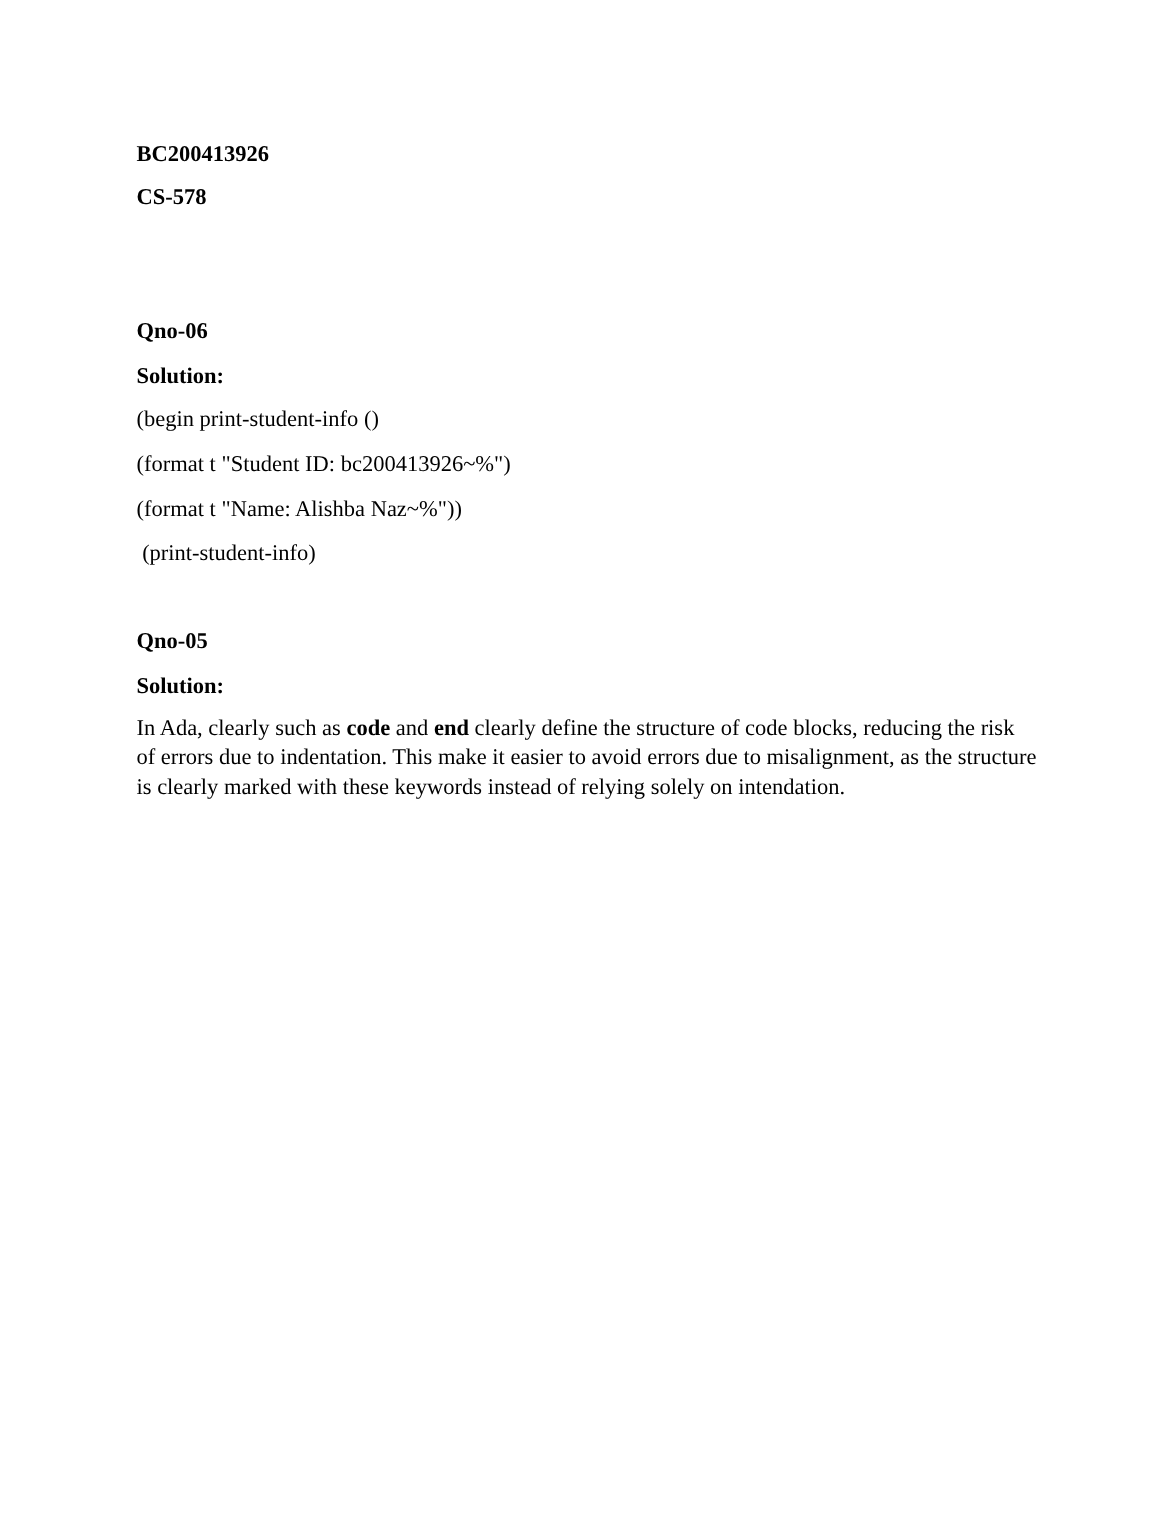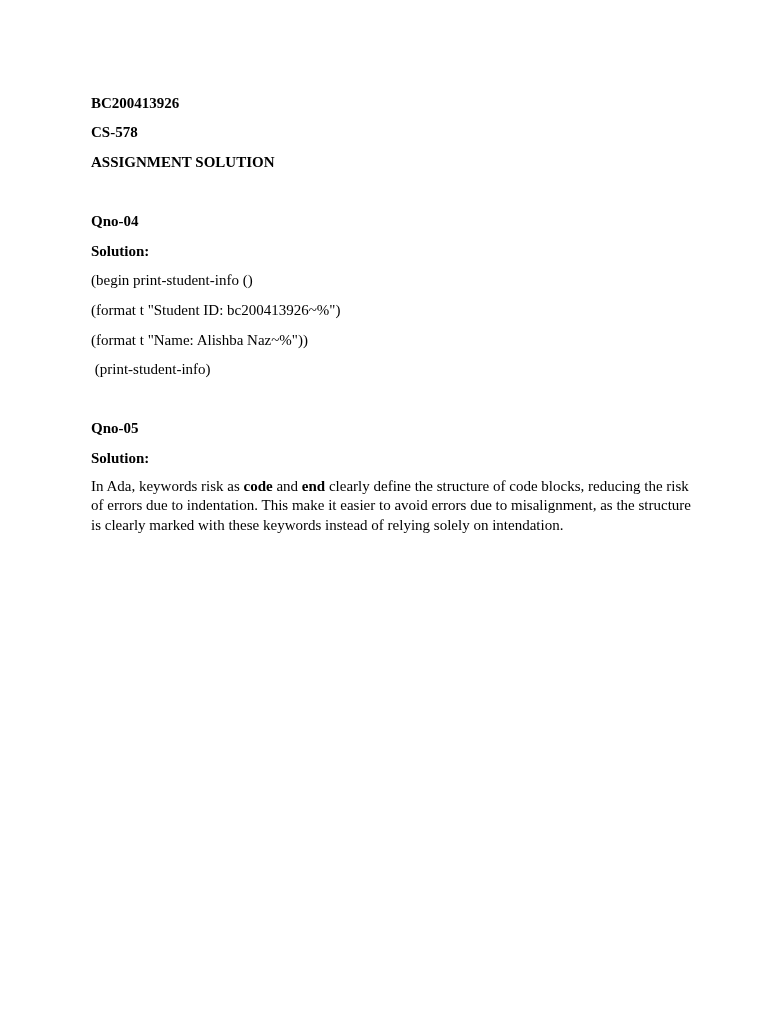--- a/index.html
+++ b/index.html
@@ -38,30 +38,29 @@
       line-height: 19.3px;
     }
   </style>
 </head>
 <body>
 
 <div class="page">
 
   <div class="line bold" style="top:94px;">BC200413926</div>
   <div class="line bold" style="top:123px;">CS-578</div>
-  <div class="line bold" style="top:153px;">ASSIGNMENT SOLUTION</div>
 
-  <div class="line bold" style="top:212px;">Qno-04</div>
+  <div class="line bold" style="top:212px;">Qno-06</div>
   <div class="line bold" style="top:242px;">Solution:</div>
 
   <div class="line" style="top:271px;">(begin print-student-info ()</div>
   <div class="line" style="top:301px;">(format  t "Student ID: bc200413926~%")</div>
   <div class="line" style="top:331px;">(format  t "Name: Alishba Naz~%"))</div>
   <div class="line" style="top:360px; white-space:pre;"> (print-student-info)</div>
 
   <div class="line bold" style="top:419px;">Qno-05</div>
   <div class="line bold" style="top:449px;">Solution:</div>
 
   <div class="para" style="top:477px;">
-    <span>In Ada, keywords risk as </span><b>code</b><span> and </span><b>end</b><span> clearly define the structure of code blocks, reducing the risk of errors due to indentation. This make it easier to avoid errors due to misalignment, as the structure is clearly marked with these keywords instead of relying solely on intendation.</span>
+    <span>In Ada, clearly such as </span><b>code</b><span> and </span><b>end</b><span> clearly define the structure of code blocks, reducing the risk of errors due to indentation. This make it easier to avoid errors due to misalignment, as the structure is clearly marked with these keywords instead of relying solely on intendation.</span>
   </div>
 
 </div>
 
 </body></html>

